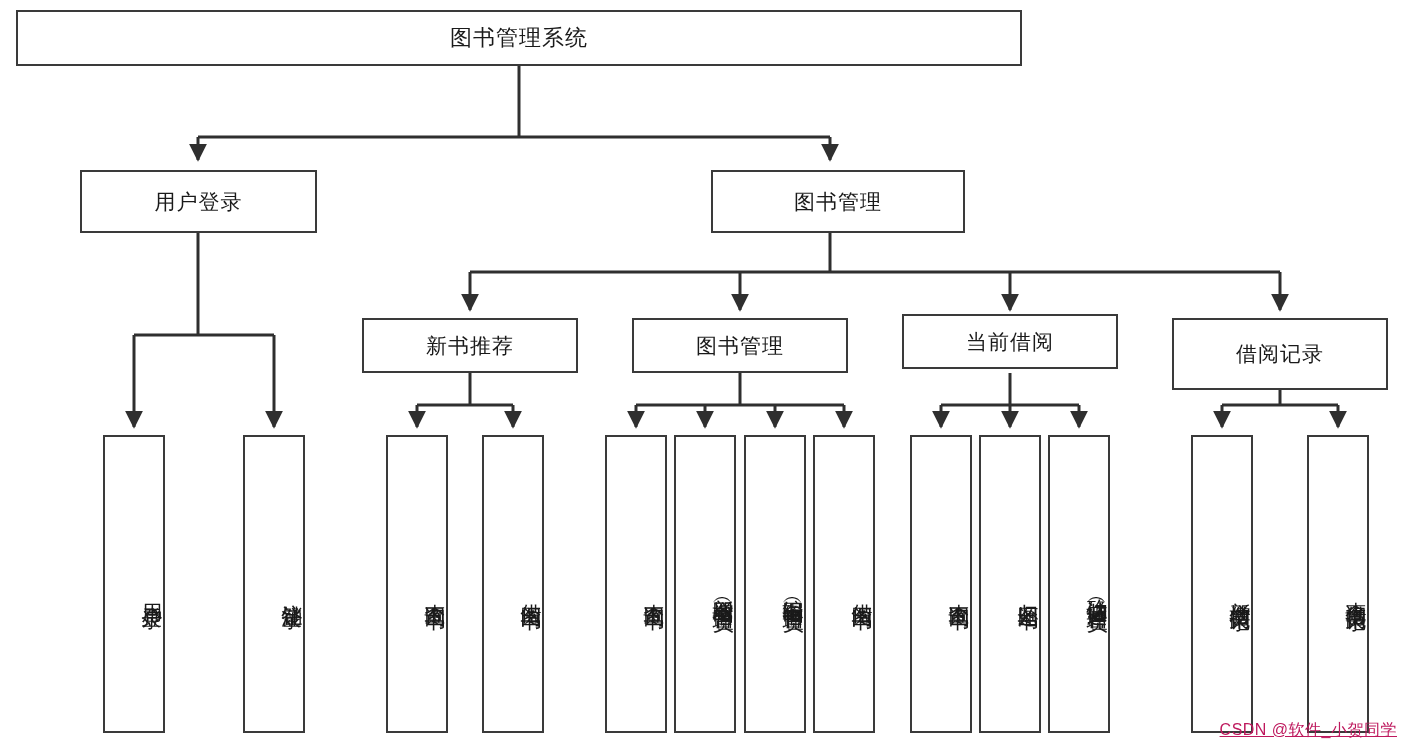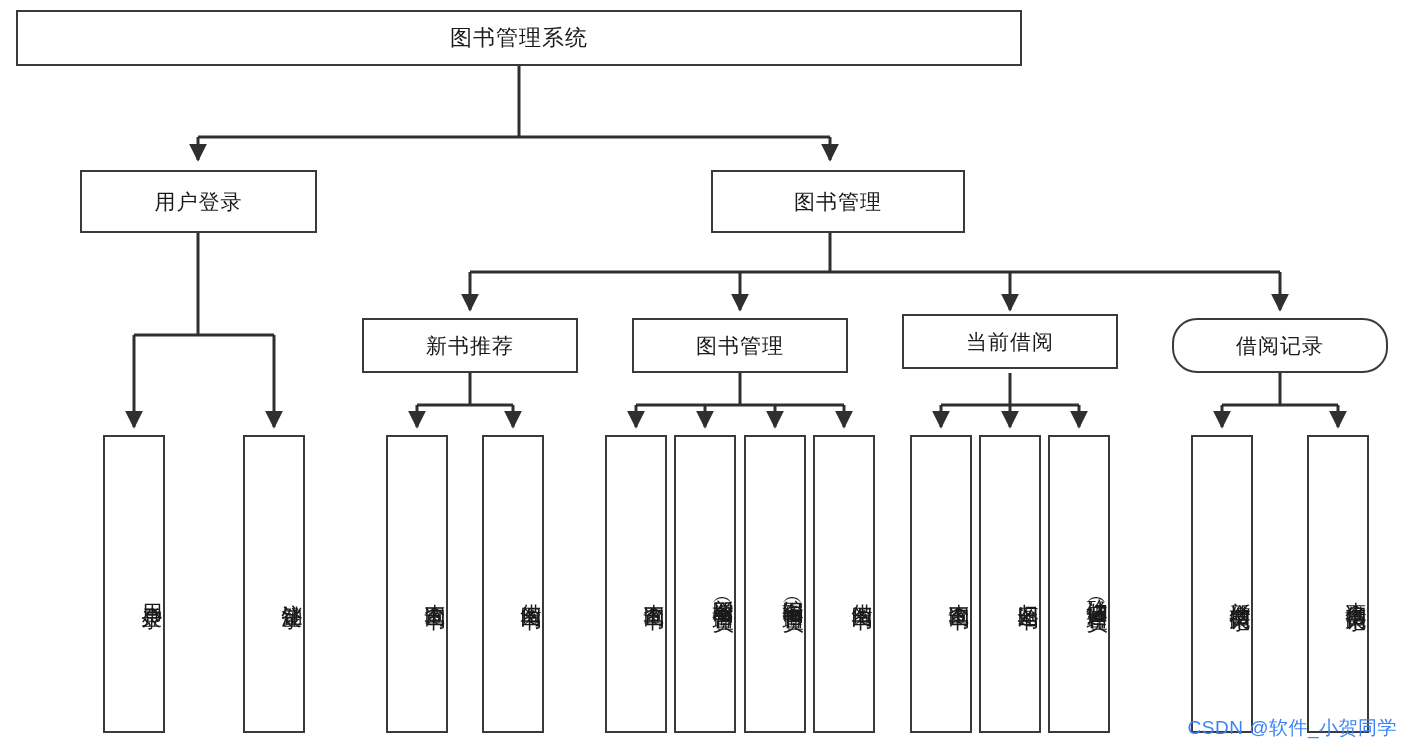--- a/index.html
+++ b/index.html
@@ -56,25 +56,26 @@
   }
   .node.v .vtext {
     writing-mode: vertical-rl;
     text-orientation: upright;
     display: block;
   }
   .watermark {
     position: absolute;
     right: 8px;
     bottom: 6px;
-    font-size: 19px;
-    color: #3b82f6;
+    font-size: 16px;
+    color: #be185d;
     letter-spacing: 0.5px;
     z-index: 3;
     white-space: nowrap;
+    text-decoration: underline;
   }
 </style>
 </head>
 <body>
 
 <div id="canvas">
 
   <svg id="wires" viewBox="0 0 1405 747" xmlns="http://www.w3.org/2000/svg">
     <defs>
       <marker id="arw" viewBox="0 0 10 10" refX="9" refY="5" markerWidth="6" markerHeight="6" orient="auto-start-reverse">
@@ -138,21 +139,21 @@
 
   <div class="node h" style="left:362px; top:318px; width:216px; height:55px;">
     <span>新书推荐</span>
   </div>
   <div class="node h" style="left:632px; top:318px; width:216px; height:55px;">
     <span>图书管理</span>
   </div>
   <div class="node h" style="left:902px; top:314px; width:216px; height:55px;">
     <span>当前借阅</span>
   </div>
-  <div class="node h" style="left:1172px; top:318px; width:216px; height:55px;border-radius:25px;">
+  <div class="node h" style="left:1172px; top:318px; width:216px; height:72px;">
     <span>借阅记录</span>
   </div>
 
   <div class="node v" style="left:103px; top:435px; width:62px; height:298px;">
     <span class="vtext">用户登录</span>
   </div>
   <div class="node v" style="left:243px; top:435px; width:62px; height:298px;">
     <span class="vtext">注销登录</span>
   </div>
 

